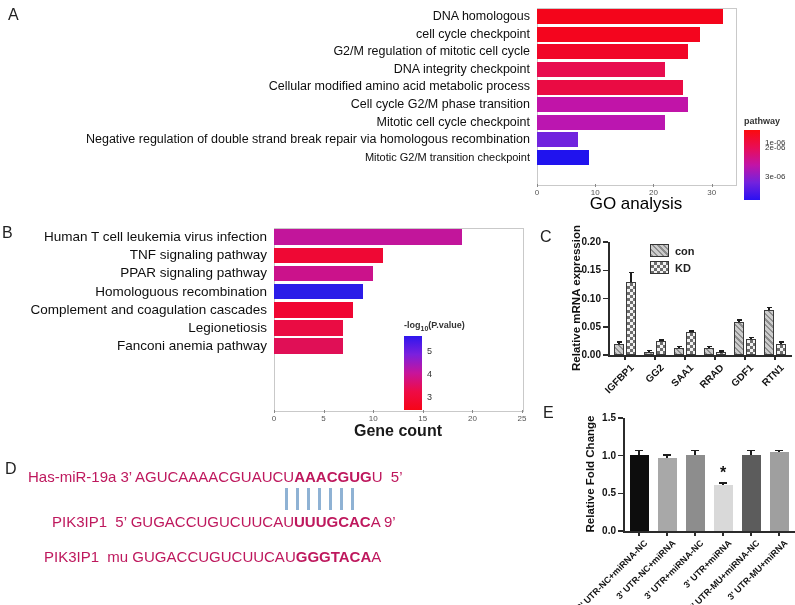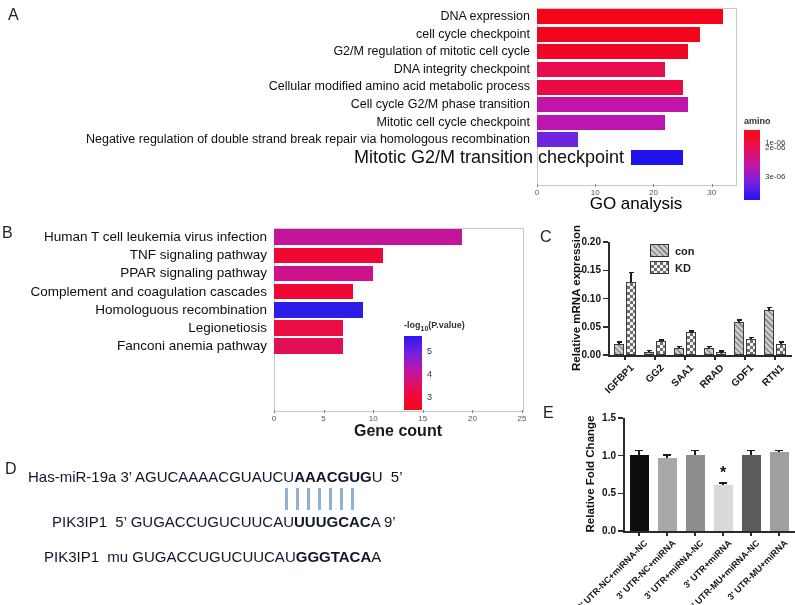--- a/index.html
+++ b/index.html
@@ -45,36 +45,36 @@
               transform-origin:100% 0;font-weight:700;color:#111}
   
   .legC{position:absolute;display:flex;flex-direction:column;gap:4px}
   .legC .item{display:flex;align-items:center;gap:6px}
   .legC .sw{width:17px;height:11px;border:1px solid #333}
   .legC .lab{font-size:11px;font-weight:700;color:#222}
   .pat-diag{background-color:#cccccc;
             background-image:repeating-linear-gradient(45deg,#8e8e8e 0 1.5px,rgba(0,0,0,0) 1.5px 4px)}
   .pat-check{background:repeating-conic-gradient(#6e6e6e 0% 25%,#f2f2f2 0% 50%);background-size:6px 6px}
   
-  .seq{position:absolute;white-space:pre;font-size:15px;color:#0f172a}
+  .seq{position:absolute;white-space:pre;font-size:15px;color:#be185d}
   .seq b{font-weight:700}
   .pairbars{position:absolute;display:flex;gap:8.5px}
   .pairbars i{display:block;width:2.5px;height:22px;background:#8fb2d4}
 </style>
 </head>
 <body>
 
 <div class="fig">
 
   <section class="panel" style="left:0;top:0;width:795px;height:222px">
     <div class="plabel" style="left:8px;top:6px">A</div>
     <div id="chartA" class="hchart" style="left:0;top:8px">
         <div class="pbox" style="left: 537px; top: 0px; width: 198px; height: 176px;"></div>
         <div class="hrow" style="height: 17.6px;">
-          <div class="hlab" style="width: 537px; font-size: 12.5px; line-height: 17.6px;">DNA expression</div>
+          <div class="hlab" style="width: 537px; font-size: 12.5px; line-height: 17.6px;">DNA homologous</div>
           <div class="htrack" style="width: 198px;">
             <div class="hbar" style="width: 186.353px; height: 15px; top: 1.3px; background: rgb(244, 5, 27);"></div>
           </div>
         </div>
         <div class="hrow" style="height: 17.6px;">
           <div class="hlab" style="width: 537px; font-size: 12.5px; line-height: 17.6px;">cell cycle checkpoint</div>
           <div class="htrack" style="width: 198px;">
             <div class="hbar" style="width: 163.059px; height: 15px; top: 1.3px; background: rgb(244, 5, 30);"></div>
           </div>
         </div>
@@ -108,39 +108,39 @@
             <div class="hbar" style="width: 128.118px; height: 15px; top: 1.3px; background: rgb(187, 22, 176);"></div>
           </div>
         </div>
         <div class="hrow" style="height: 17.6px;">
           <div class="hlab" style="width: 537px; font-size: 12.5px; line-height: 17.6px;">Negative regulation of double strand break repair via homologous recombination</div>
           <div class="htrack" style="width: 198px;">
             <div class="hbar" style="width: 40.7647px; height: 15px; top: 1.3px; background: rgb(112, 36, 222);"></div>
           </div>
         </div>
         <div class="hrow" style="height: 17.6px;">
-          <div class="hlab" style="width: 631px; font-size: 18px; line-height: 17.6px;">Mitotic G2/M transition checkpoint</div>
+          <div class="hlab" style="width: 537px; font-size: 11px; line-height: 17.6px;">Mitotic G2/M transition checkpoint</div>
           <div class="htrack" style="width: 198px;">
             <div class="hbar" style="width: 52.4118px; height: 15px; top: 1.3px; background: rgb(32, 19, 238);"></div>
           </div>
         </div>
         <div class="haxis" style="left: 537px; top: 176px; width: 198px;">
           <div class="tick" style="left: 0px;"></div>
           <div class="ticklab" style="left: -12px;">0</div>
           <div class="tick" style="left: 58.2353px;"></div>
           <div class="ticklab" style="left: 46.2353px;">10</div>
           <div class="tick" style="left: 116.471px;"></div>
           <div class="ticklab" style="left: 104.471px;">20</div>
           <div class="tick" style="left: 174.706px;"></div>
           <div class="ticklab" style="left: 162.706px;">30</div>
         </div>
       </div>
     <div class="xlab-a">GO analysis</div>
     <div class="legbox" style="left:744px;top:116px">
-      <div class="t">amino</div>
+      <div class="t">pathway</div>
       <div class="body">
         <div id="gradA" class="lg-grad" style="background: linear-gradient(rgb(251, 11, 14), rgb(233, 13, 85), rgb(194, 20, 166), rgb(115, 34, 221), rgb(42, 16, 242));"></div>
         <div class="lbs">
           <span style="top:8px">1e-06</span>
           <span style="top:13px">2e-06</span>
           <span style="top:42px">3e-06</span>
         </div>
       </div>
     </div>
   </section>
@@ -161,29 +161,29 @@
             <div class="hbar" style="width: 109.12px; height: 15.5px; top: 1.35px; background: rgb(239, 8, 52);"></div>
           </div>
         </div>
         <div class="hrow" style="height: 18.2px;">
           <div class="hlab" style="width: 274px; font-size: 13.5px; line-height: 18.2px;">PPAR signaling pathway</div>
           <div class="htrack" style="width: 248px;">
             <div class="hbar" style="width: 99.2px; height: 15.5px; top: 1.35px; background: rgb(203, 18, 139);"></div>
           </div>
         </div>
         <div class="hrow" style="height: 18.2px;">
+          <div class="hlab" style="width: 274px; font-size: 13.5px; line-height: 18.2px;">Homologuous recombination</div>
+          <div class="htrack" style="width: 248px;">
+            <div class="hbar" style="width: 89.28px; height: 15.5px; top: 1.35px; background: rgb(43, 28, 232);"></div>
+          </div>
+        </div>
+        <div class="hrow" style="height: 18.2px;">
           <div class="hlab" style="width: 274px; font-size: 13.5px; line-height: 18.2px;">Complement and coagulation cascades</div>
           <div class="htrack" style="width: 248px;">
             <div class="hbar" style="width: 79.36px; height: 15.5px; top: 1.35px; background: rgb(240, 6, 50);"></div>
-          </div>
-        </div>
-        <div class="hrow" style="height: 18.2px;">
-          <div class="hlab" style="width: 274px; font-size: 13.5px; line-height: 18.2px;">Homologuous recombination</div>
-          <div class="htrack" style="width: 248px;">
-            <div class="hbar" style="width: 89.28px; height: 15.5px; top: 1.35px; background: rgb(43, 28, 232);"></div>
           </div>
         </div>
         <div class="hrow" style="height: 18.2px;">
           <div class="hlab" style="width: 274px; font-size: 13.5px; line-height: 18.2px;">Legionetiosis</div>
           <div class="htrack" style="width: 248px;">
             <div class="hbar" style="width: 69.44px; height: 15.5px; top: 1.35px; background: rgb(234, 12, 67);"></div>
           </div>
         </div>
         <div class="hrow" style="height: 18.2px;">
           <div class="hlab" style="width: 274px; font-size: 13.5px; line-height: 18.2px;">Fanconi anemia pathway</div>

